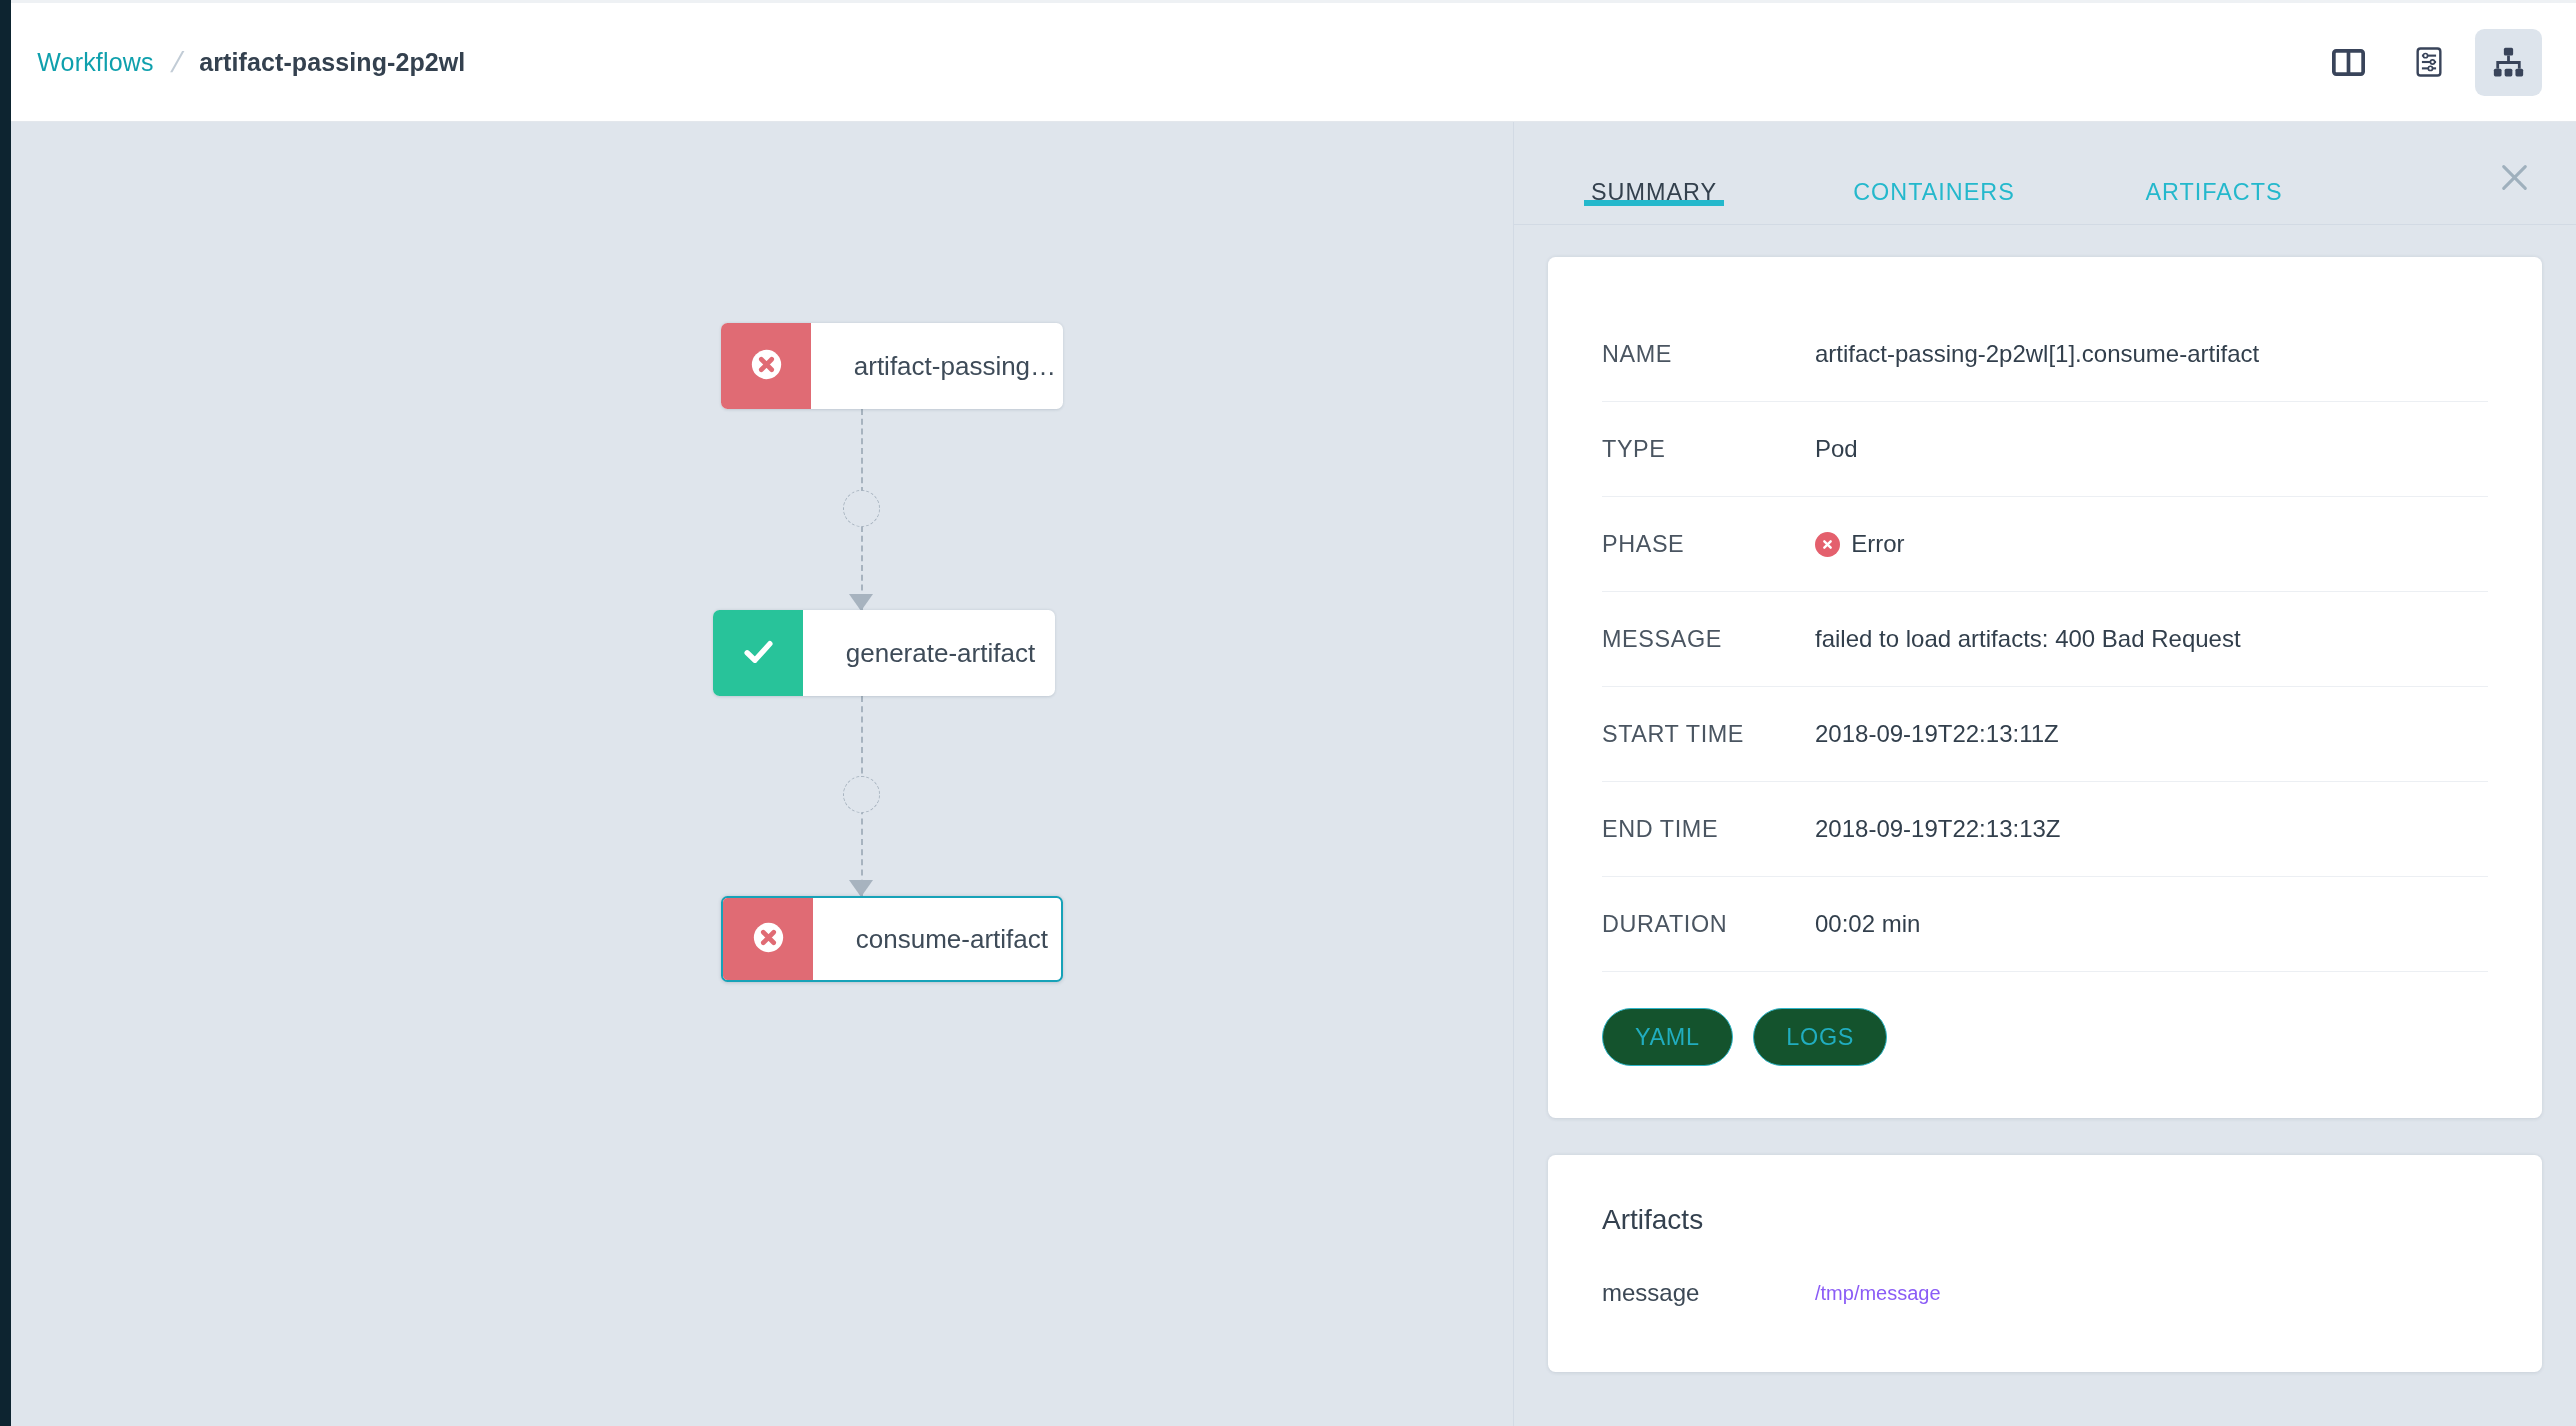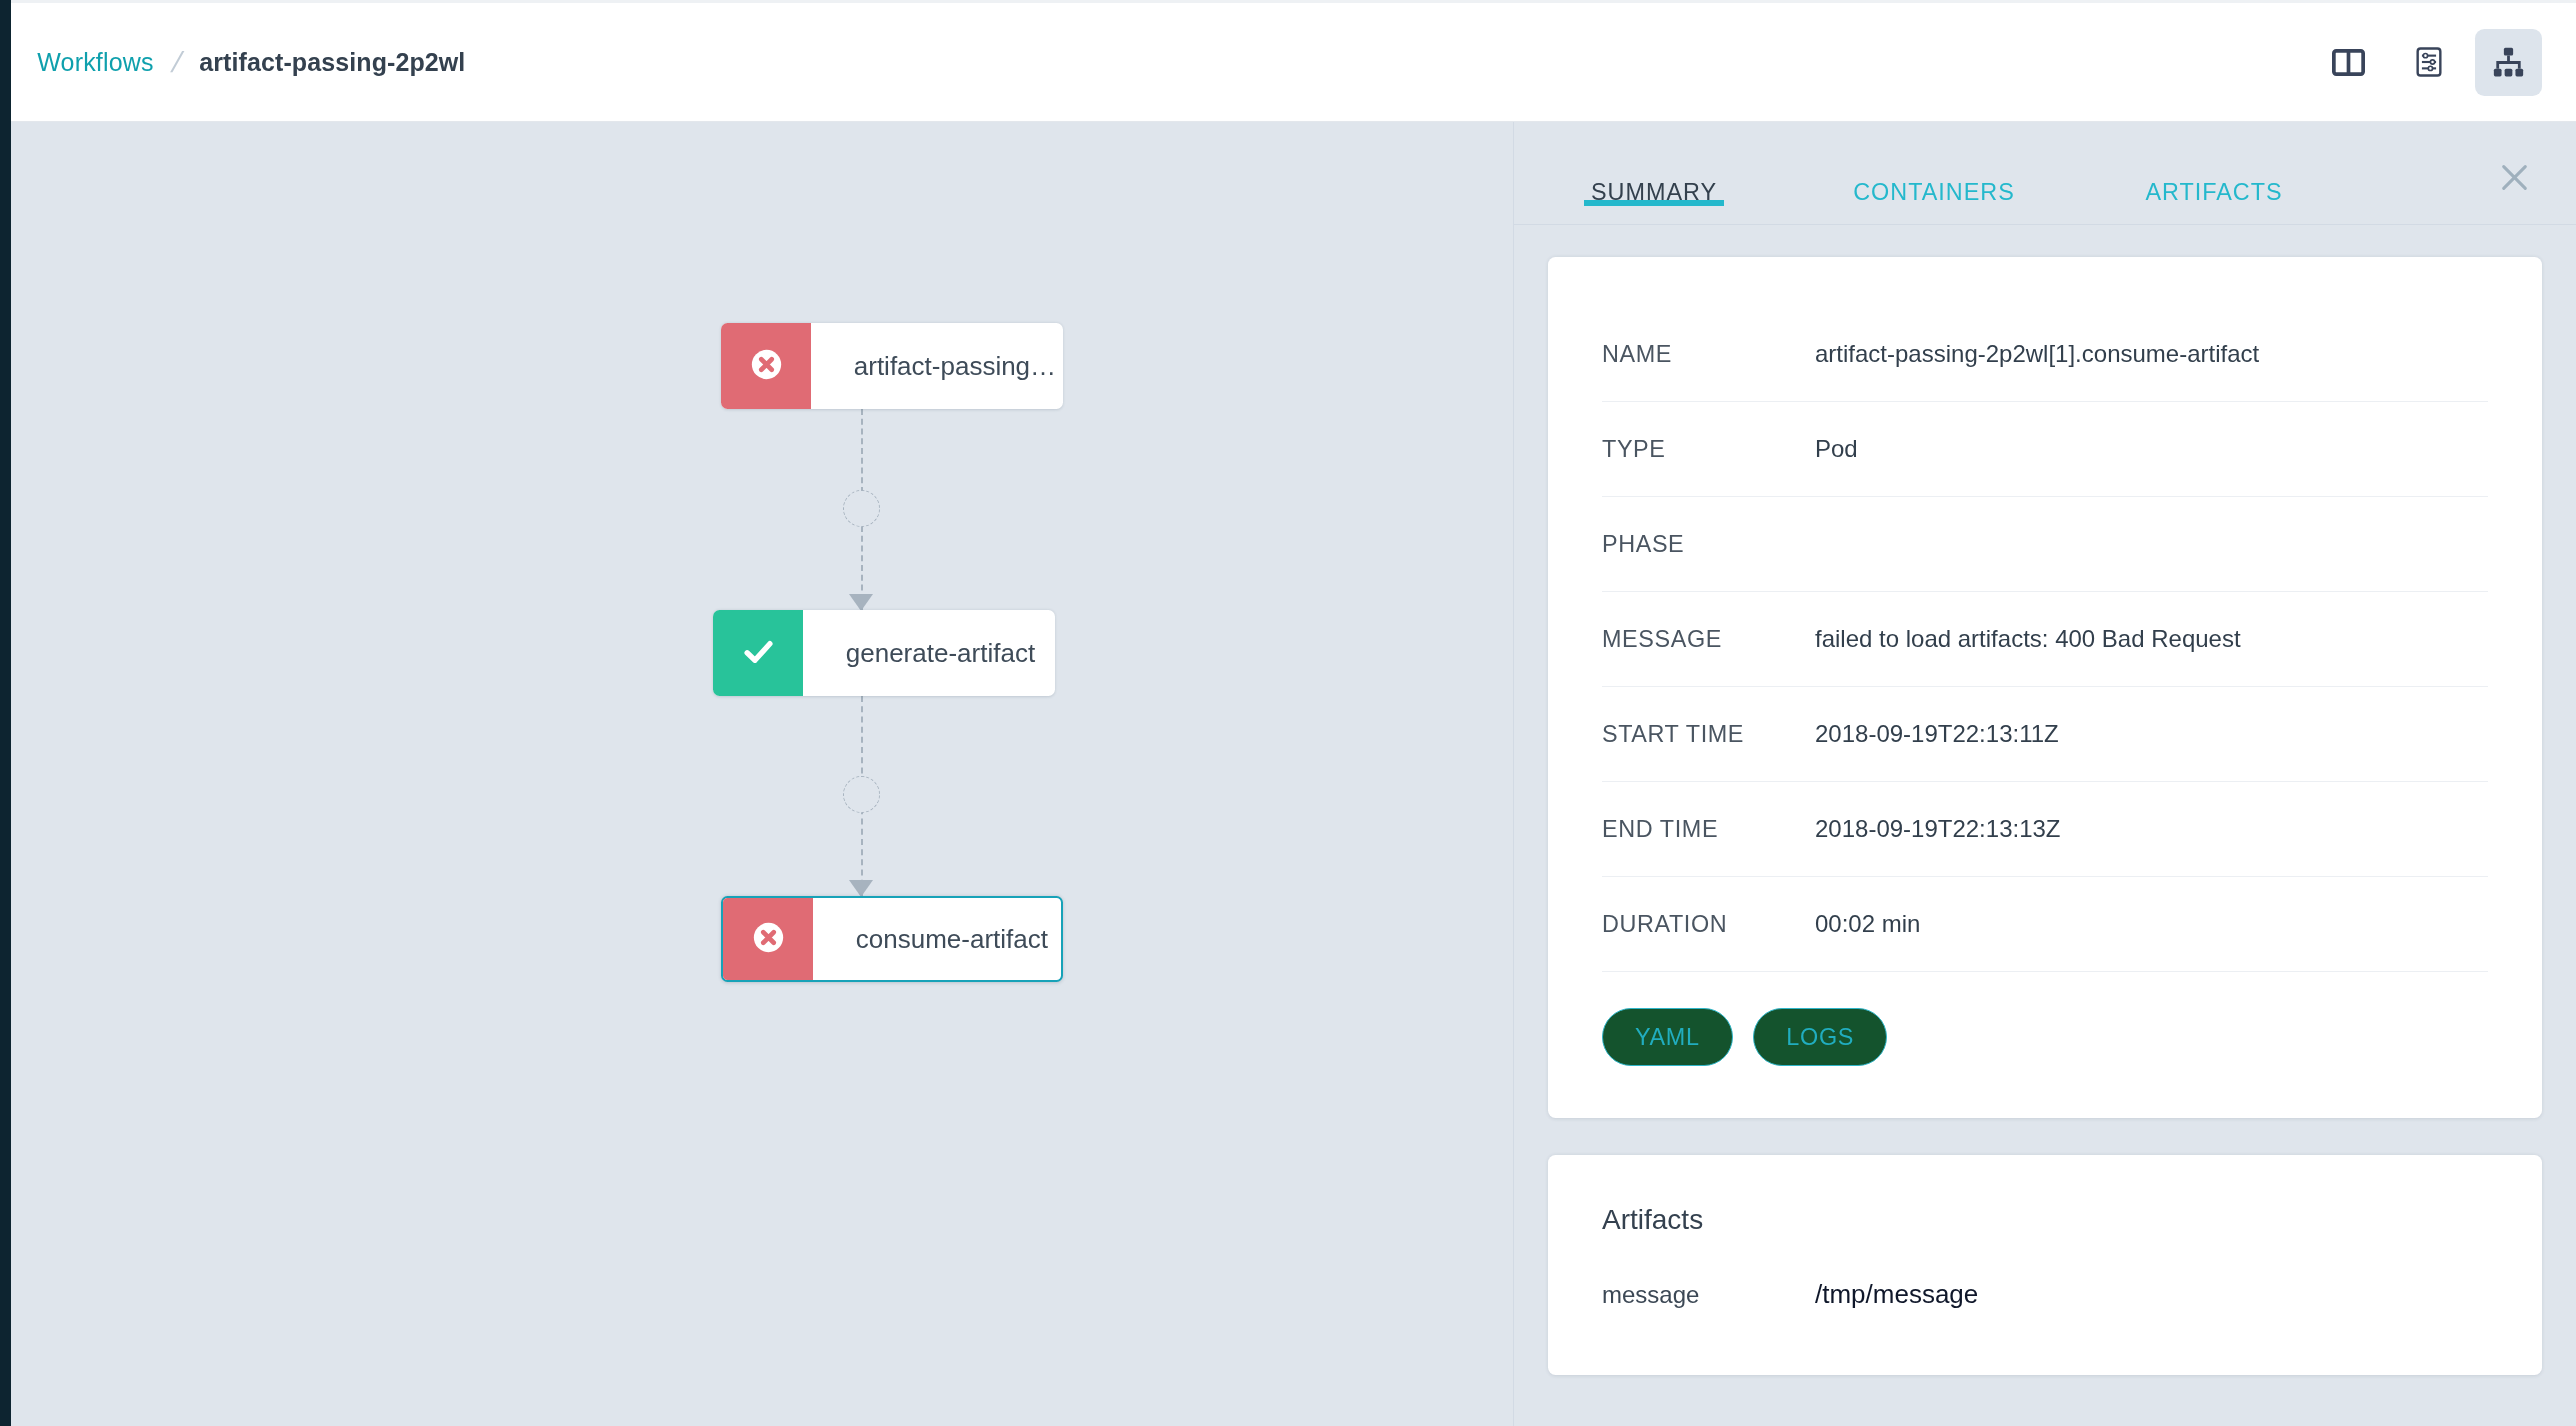--- a/index.html
+++ b/index.html
@@ -191,21 +191,21 @@
     background: #14532d; color: #21adbf;
     font-size: 23.4px; letter-spacing: 0.7px;
     font-family: "Liberation Sans", sans-serif;
     cursor: pointer;
     display: inline-flex; align-items: center; justify-content: center;
   }
 
   .card-title { color: #34414f; font-size: 28px; margin-bottom: 43px; }
   .art-row { display: flex; align-items: center; }
   .art-key { width: 213px; flex: 0 0 213px; color: #3c4855; font-size: 24px; }
-  .art-val { color: #0f172a; font-size: 26px; }
+  .art-val { color: #8b5cf6; font-size: 20px; }
 </style>
 </head>
 <body>
 
 <div id="app">
 
   <div class="nav-strip"></div>
 
   <div class="main-col">
 
@@ -331,20 +331,28 @@
               <div class="kv-val">artifact-passing-2p2wl[1].consume-artifact</div>
             </div>
 
             <div class="kv-row">
               <div class="kv-key">TYPE</div>
               <div class="kv-val">Pod</div>
             </div>
 
             <div class="kv-row">
               <div class="kv-key">PHASE</div>
+              <div class="kv-val">
+                <span class="err-dot">
+                  <svg width="17" height="17" viewBox="0 0 24 24">
+                    <path d="M7.5 7.5 L16.5 16.5 M16.5 7.5 L7.5 16.5" stroke="#ffffff" stroke-width="3.4" stroke-linecap="round"></path>
+                  </svg>
+                </span>
+                <span>Error</span>
+              </div>
             </div>
 
             <div class="kv-row">
               <div class="kv-key">MESSAGE</div>
               <div class="kv-val">failed to load artifacts: 400 Bad Request</div>
             </div>
 
             <div class="kv-row">
               <div class="kv-key">START TIME</div>
               <div class="kv-val">2018-09-19T22:13:11Z</div>

